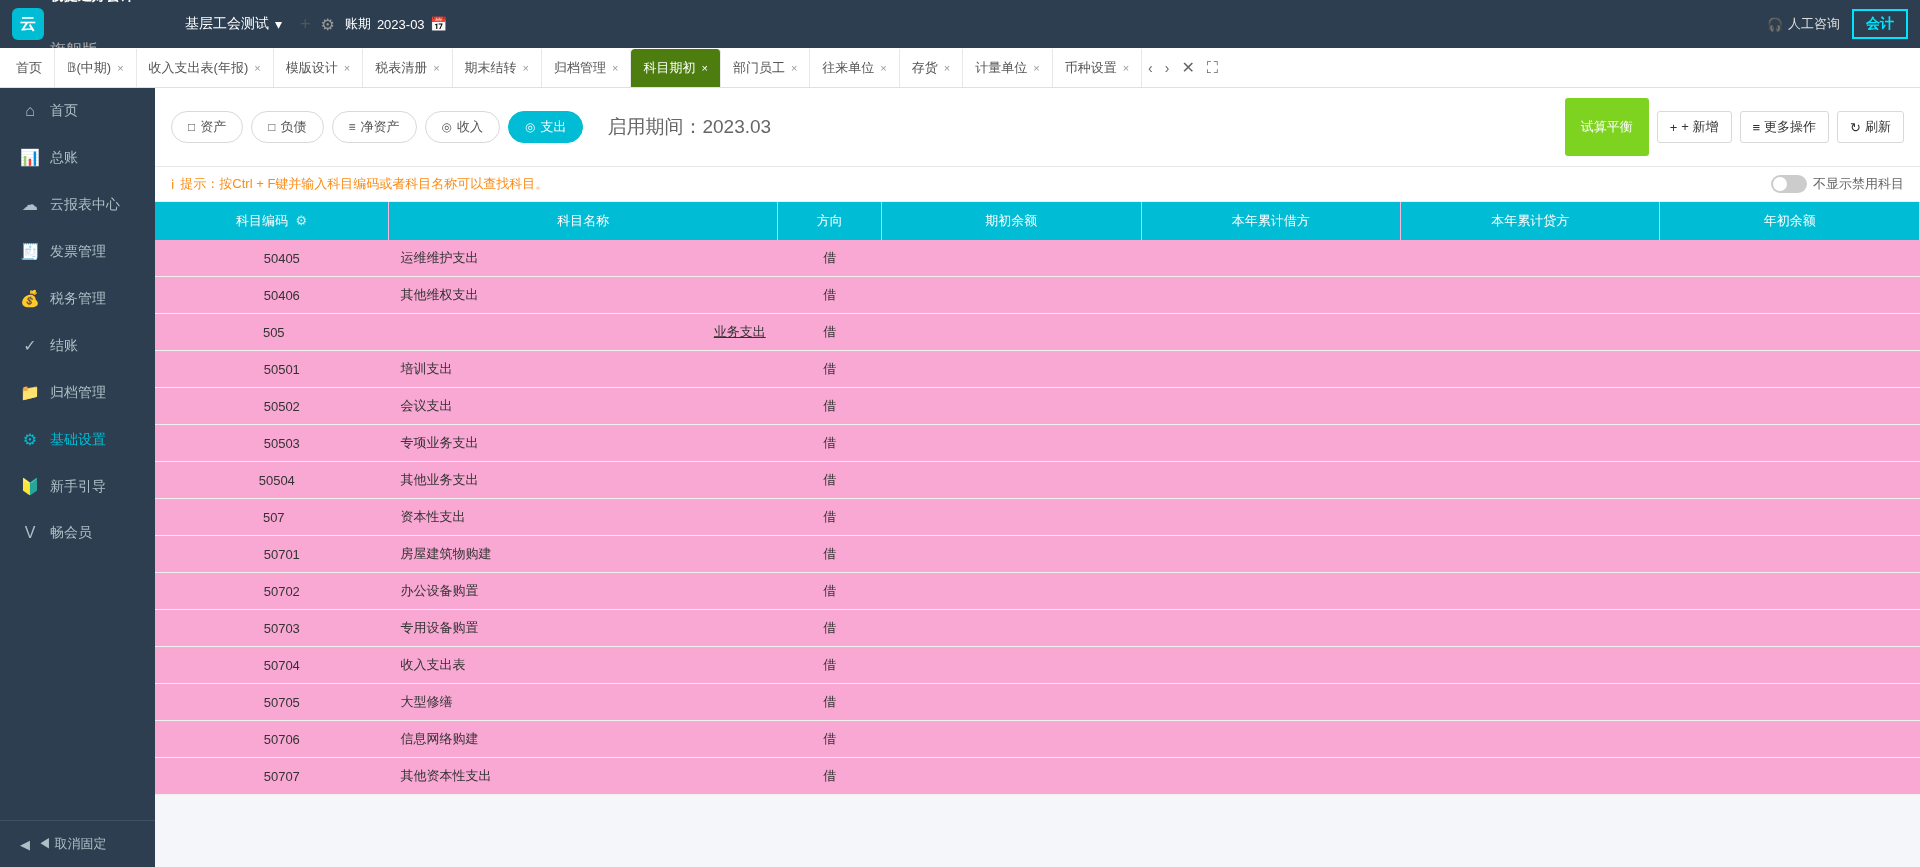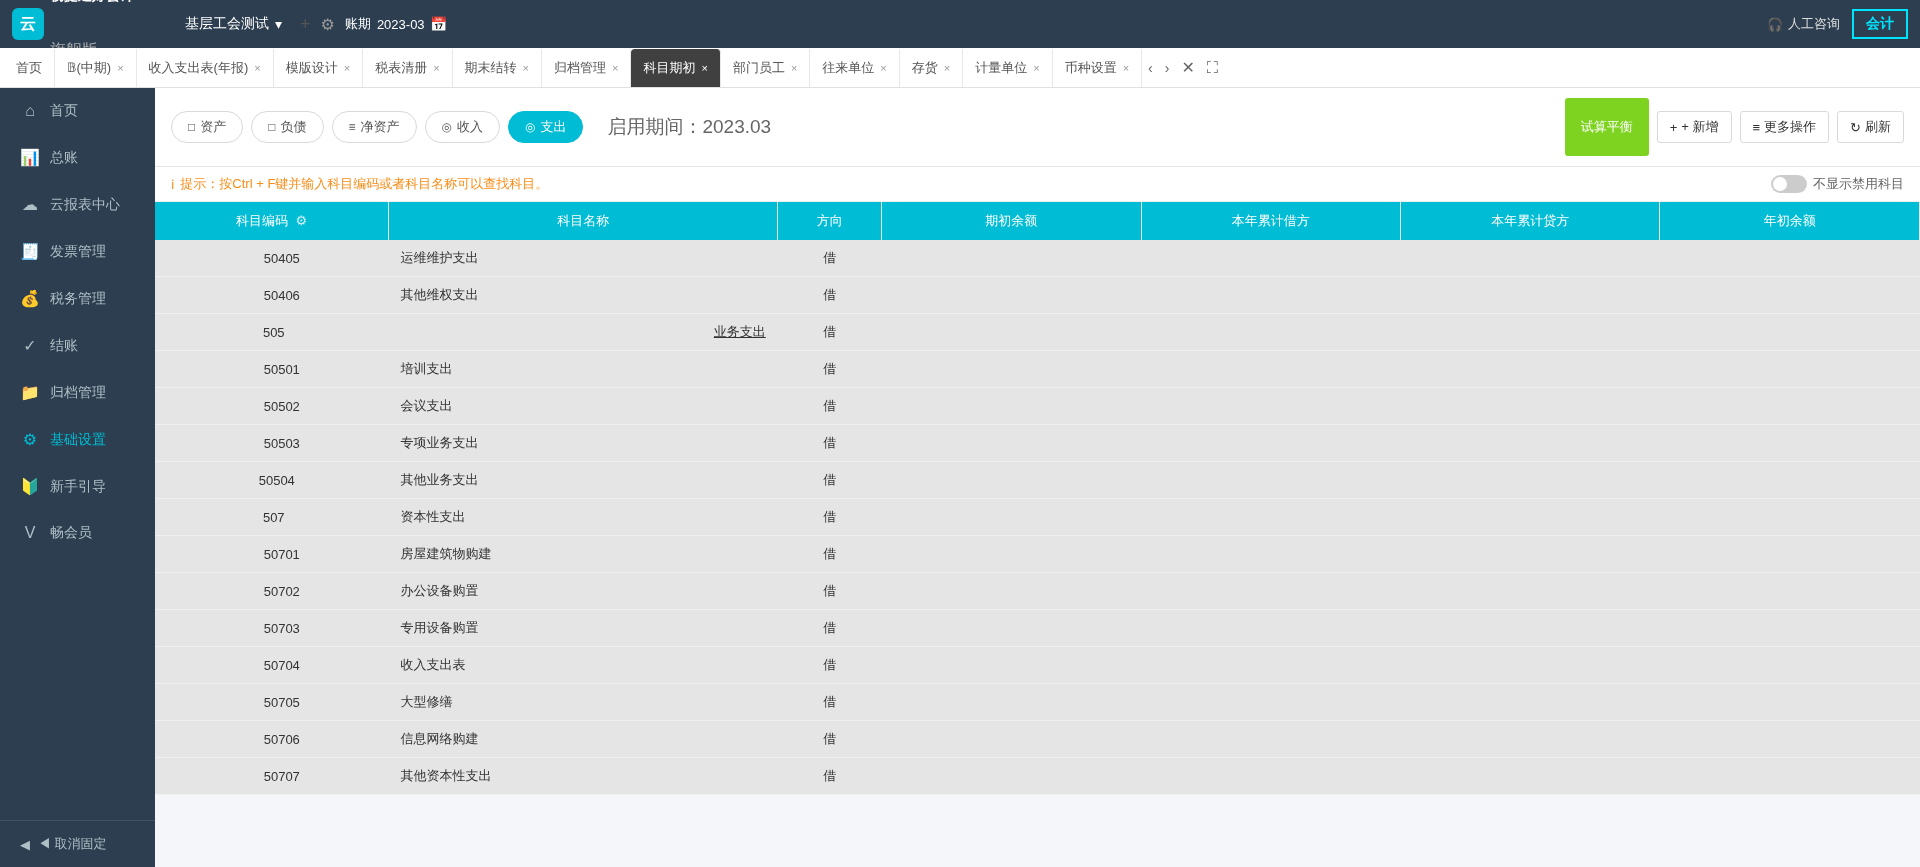--- a/index.html
+++ b/index.html
@@ -67,21 +67,21 @@
       padding: 0 12px;
       height: 38px;
       font-size: 13px;
       color: #555;
       cursor: pointer;
       white-space: nowrap;
       border-right: 1px solid #e8e8e8;
       position: relative;
     }
     .tab.active {
-      background: #404040;
+      background: #4d7c0f;
       color: white;
       border-radius: 4px 4px 0 0;
     }
     .tab .close-x { font-size: 11px; color: #999; cursor: pointer; margin-left: 2px; }
     .tab.active .close-x { color: white; }
     .tab-nav-btn { padding: 0 6px; cursor: pointer; color: #666; font-size: 14px; border: none; background: none; }
     .tab-close-all { padding: 0 6px; cursor: pointer; color: #666; font-size: 16px; border: none; background: none; }
     .tab-expand-btn { padding: 0 6px; cursor: pointer; color: #666; font-size: 16px; border: none; background: none; }
 
     
@@ -218,21 +218,21 @@
     
     .table-container {
       flex: 1;
       overflow-y: auto;
       overflow-x: hidden;
       position: relative;
     }
     table {
       width: 100%;
       border-collapse: collapse;
-      background: #e5e5e5;
+      background: #f9a8d4;
     }
     thead th {
       background: #00bcd4;
       color: white;
       padding: 10px 12px;
       font-size: 13px;
       font-weight: normal;
       text-align: center;
       position: sticky; top: 0; z-index: 2;
       border-right: 1px solid rgba(255,255,255,0.2);

